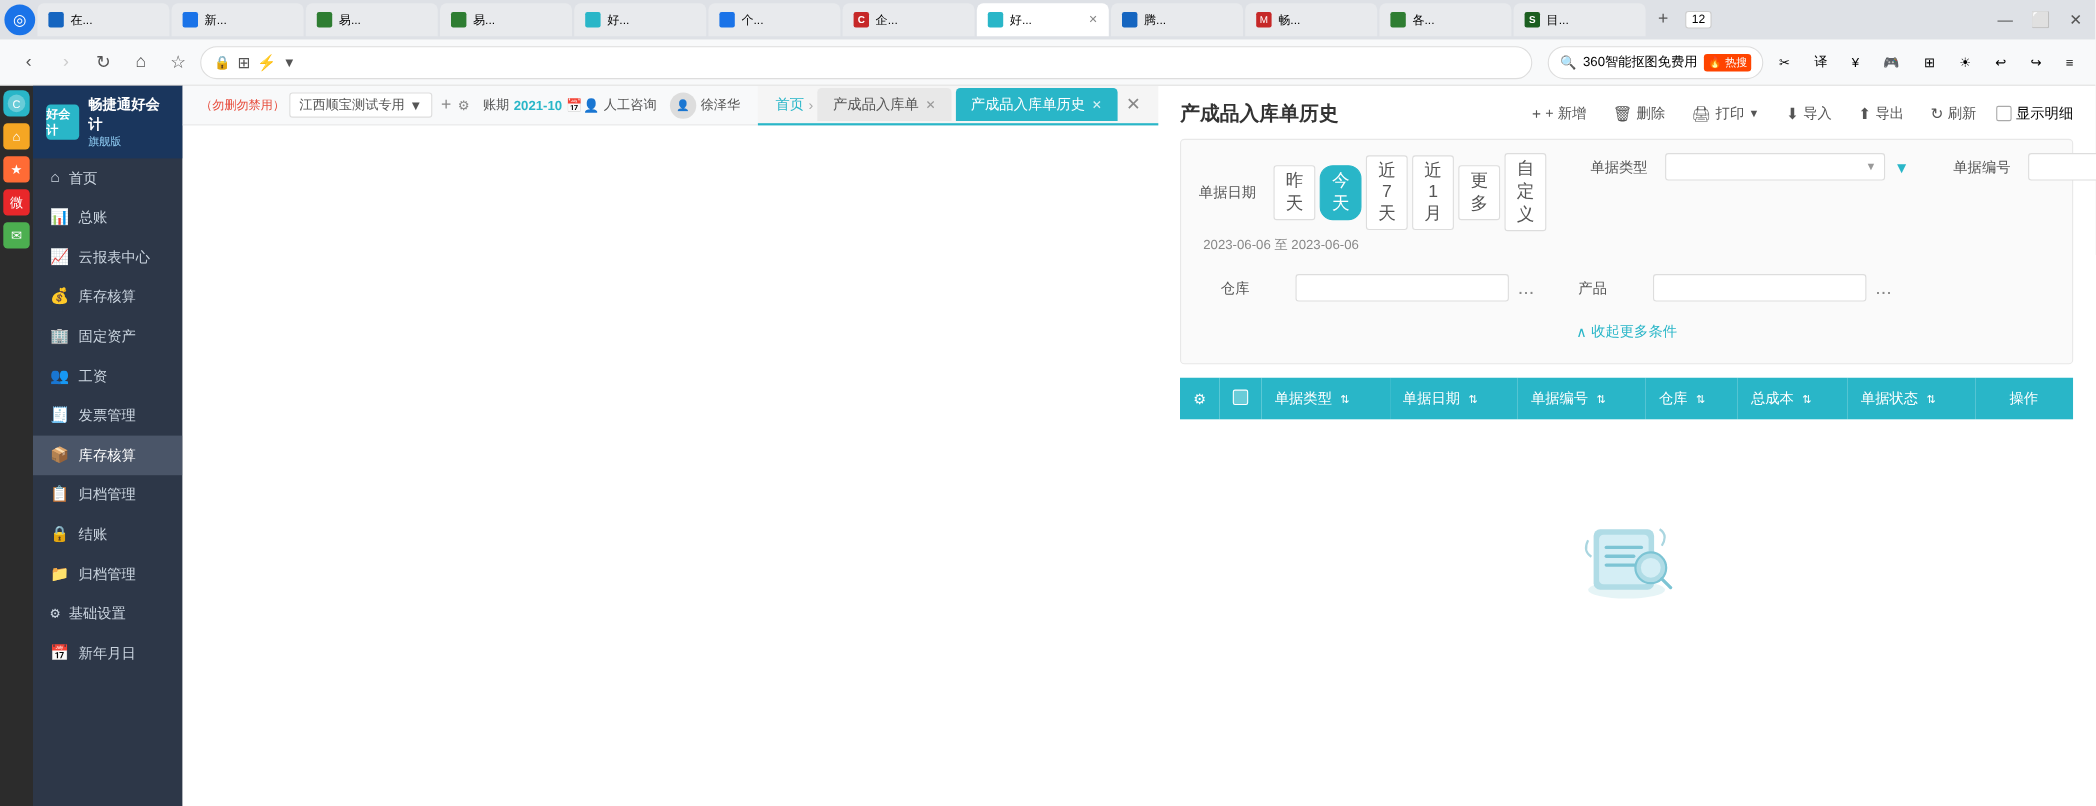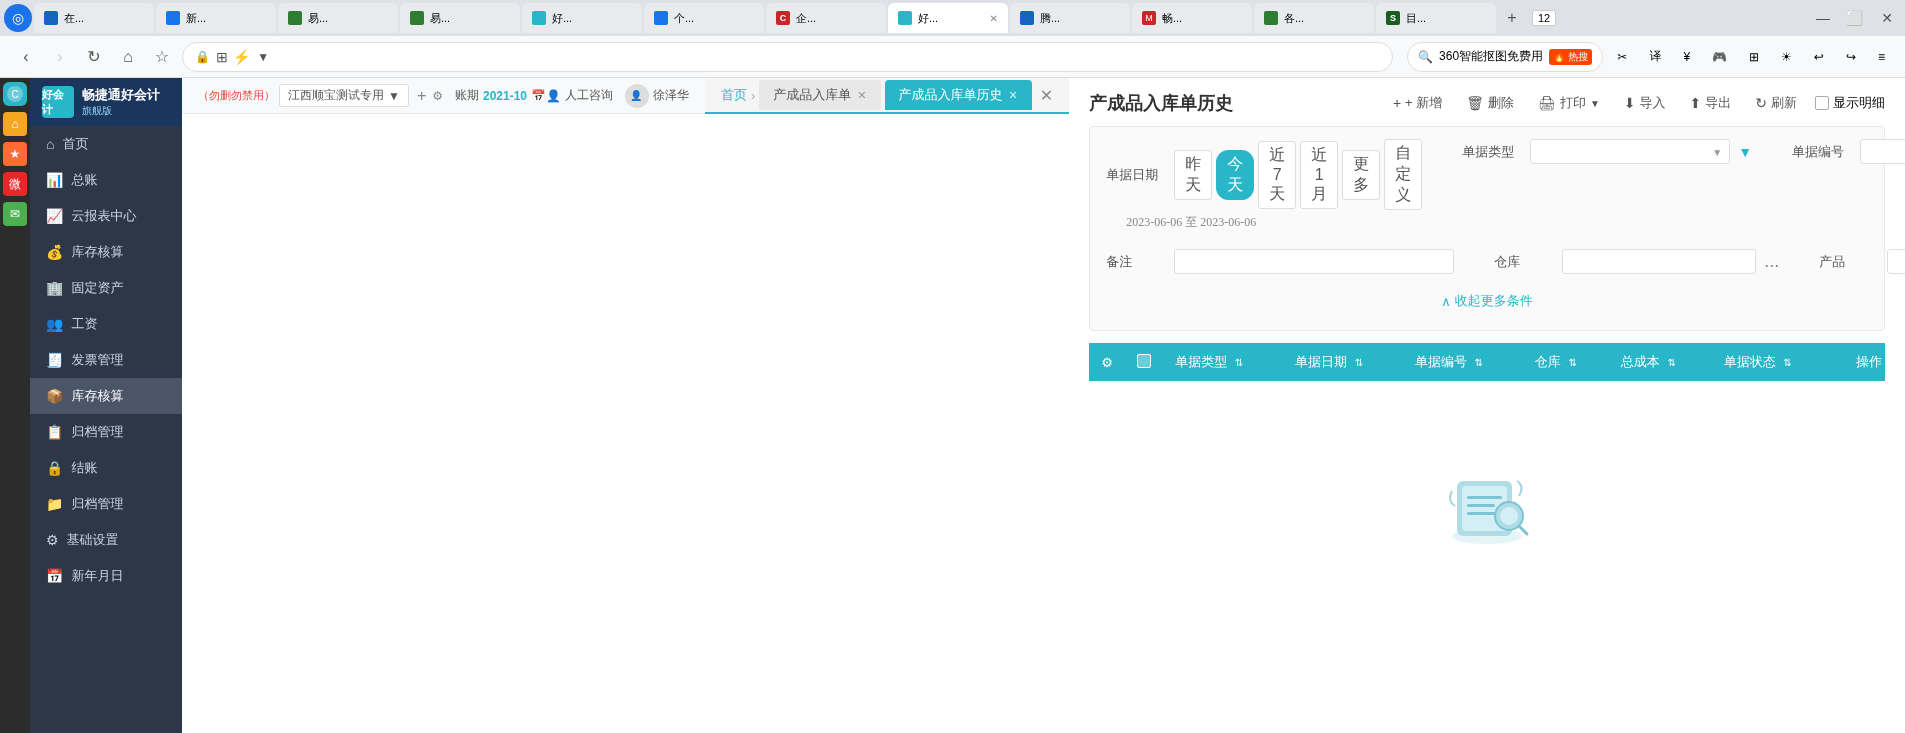--- a/index.html
+++ b/index.html
@@ -27,21 +27,21 @@
     .hot-label { background: #ff4400; color: #fff; font-size: 10px; padding: 1px 4px; border-radius: 3px; }
 
     
     .app-layout { display: flex; height: calc(733px - 78px); }
 
     
     .app-icons { width: 30px; background: #2c2c2c; display: flex; flex-direction: column; align-items: center; padding: 4px 0; gap: 6px; }
     .app-icon { width: 24px; height: 24px; border-radius: 4px; display: flex; align-items: center; justify-content: center; cursor: pointer; font-size: 12px; color: #fff; }
 
     
-    .sidebar { width: 152px; background: #2d3748; color: #fff; display: flex; flex-direction: column; }
+    .sidebar { width: 136px; background: #2d3748; color: #fff; display: flex; flex-direction: column; font-family: Liberation Mono, monospace; }
     .sidebar-header { background: #1a365d; padding: 8px 12px; display: flex; align-items: center; gap: 8px; cursor: pointer; }
     .sidebar-header-text { font-size: 13px; font-weight: bold; color: #fff; }
     .sidebar-header-sub { font-size: 10px; color: #90cdf4; }
     .sidebar-menu { flex: 1; overflow-y: auto; }
     .sidebar-item { display: flex; align-items: center; gap: 8px; padding: 9px 16px; cursor: pointer; font-size: 13px; color: #cbd5e0; }
     .sidebar-item.active { background: #4a5568; color: #fff; }
     .sidebar-item-icon { font-size: 14px; }
 
     
     .main-content { flex: 1; background: #fff; display: flex; flex-direction: row; overflow: hidden; }
@@ -55,21 +55,21 @@
     .toolbar-btn .btn-icon { font-size: 14px; }
 
     
     .filter-area { background: #fafafa; border: 1px solid #e8e8e8; border-radius: 4px; padding: 12px 16px; margin-bottom: 12px; }
     .filter-row { display: flex; align-items: center; gap: 20px; margin-bottom: 10px; }
     .filter-row:last-child { margin-bottom: 0; }
     .filter-label { font-size: 13px; color: #555; white-space: nowrap; min-width: 60px; }
     .filter-date-btns { display: flex; align-items: center; gap: 4px; }
     .date-btn { padding: 3px 10px; font-size: 16px; border: 1px solid #ddd; border-radius: 3px; cursor: pointer; background: #fff; color: #555; }
     .date-btn.active { background: #29b6c8; color: #fff; border-color: #29b6c8; border-radius: 12px; }
-    .date-range { font-size: 12px; color: #888; margin-left: 20px; font-family: Liberation Serif, serif; }
+    .date-range { font-size: 12px; color: #888; margin-left: 4px; }
     .filter-select { border: 1px solid #ddd; border-radius: 3px; padding: 4px 24px 4px 8px; font-size: 13px; background: #fff; min-width: 200px; appearance: none; cursor: pointer; position: relative; }
     .filter-select-wrap { position: relative; display: inline-block; }
     .filter-select-wrap::after { content: '▼'; font-size: 10px; color: #999; position: absolute; right: 8px; top: 50%; transform: translateY(-50%); pointer-events: none; }
     .filter-input { border: 1px solid #ddd; border-radius: 3px; padding: 4px 8px; font-size: 13px; min-width: 280px; }
     .filter-dots { color: #888; font-size: 18px; cursor: pointer; }
 
     
     .query-btn { background: #29b6c8; color: #fff; border: none; border-radius: 3px; padding: 6px 20px; font-size: 13px; cursor: pointer; }
     .set-btn { background: #fff; color: #555; border: 1px solid #ddd; border-radius: 3px; padding: 5px 16px; font-size: 13px; cursor: pointer; }
 
@@ -379,24 +379,20 @@
             <input class="filter-input" type="text" style="min-width: 200px;">
           </div>
 
           <div class="filter-actions" style="margin-left:auto;">
             <button class="query-btn">查询</button>
             <button class="set-btn">设置</button>
           </div>
         </div>
 
         <div class="filter-row">
-          <div style="display:flex;align-items:center;gap:8px;">
-            <span class="filter-label">备注</span>
-            <input class="filter-input" type="text" style="min-width: 280px;">
-          </div>
 
           <div style="display:flex;align-items:center;gap:8px;margin-left:20px;">
             <span class="filter-label">仓库</span>
             <input class="filter-input" type="text" style="min-width: 120px;">
             <span class="filter-dots">...</span>
           </div>
 
           <div style="display:flex;align-items:center;gap:8px;margin-left:20px;">
             <span class="filter-label">产品</span>
             <input class="filter-input" type="text" style="min-width: 120px;">
@@ -438,21 +434,21 @@
                 <span class="sort-arrows">⇅</span>
               </th>
               <th>
                 <span>总成本</span>
                 <span class="sort-arrows">⇅</span>
               </th>
               <th>
                 <span>单据状态</span>
                 <span class="sort-arrows">⇅</span>
               </th>
-              <th class="operations-cell" style="text-align:right;padding-right:3px;">
+              <th class="operations-cell" style="text-align:right;padding-right:32px;">
                 <span>操作</span>
               </th>
             </tr>
           </thead>
           <tbody>
 
             <tr>
               <td colspan="9" style="padding:80px 20px;text-align:center;">
 
                 <div style="display:flex;justify-content:center;margin-bottom:16px;">

